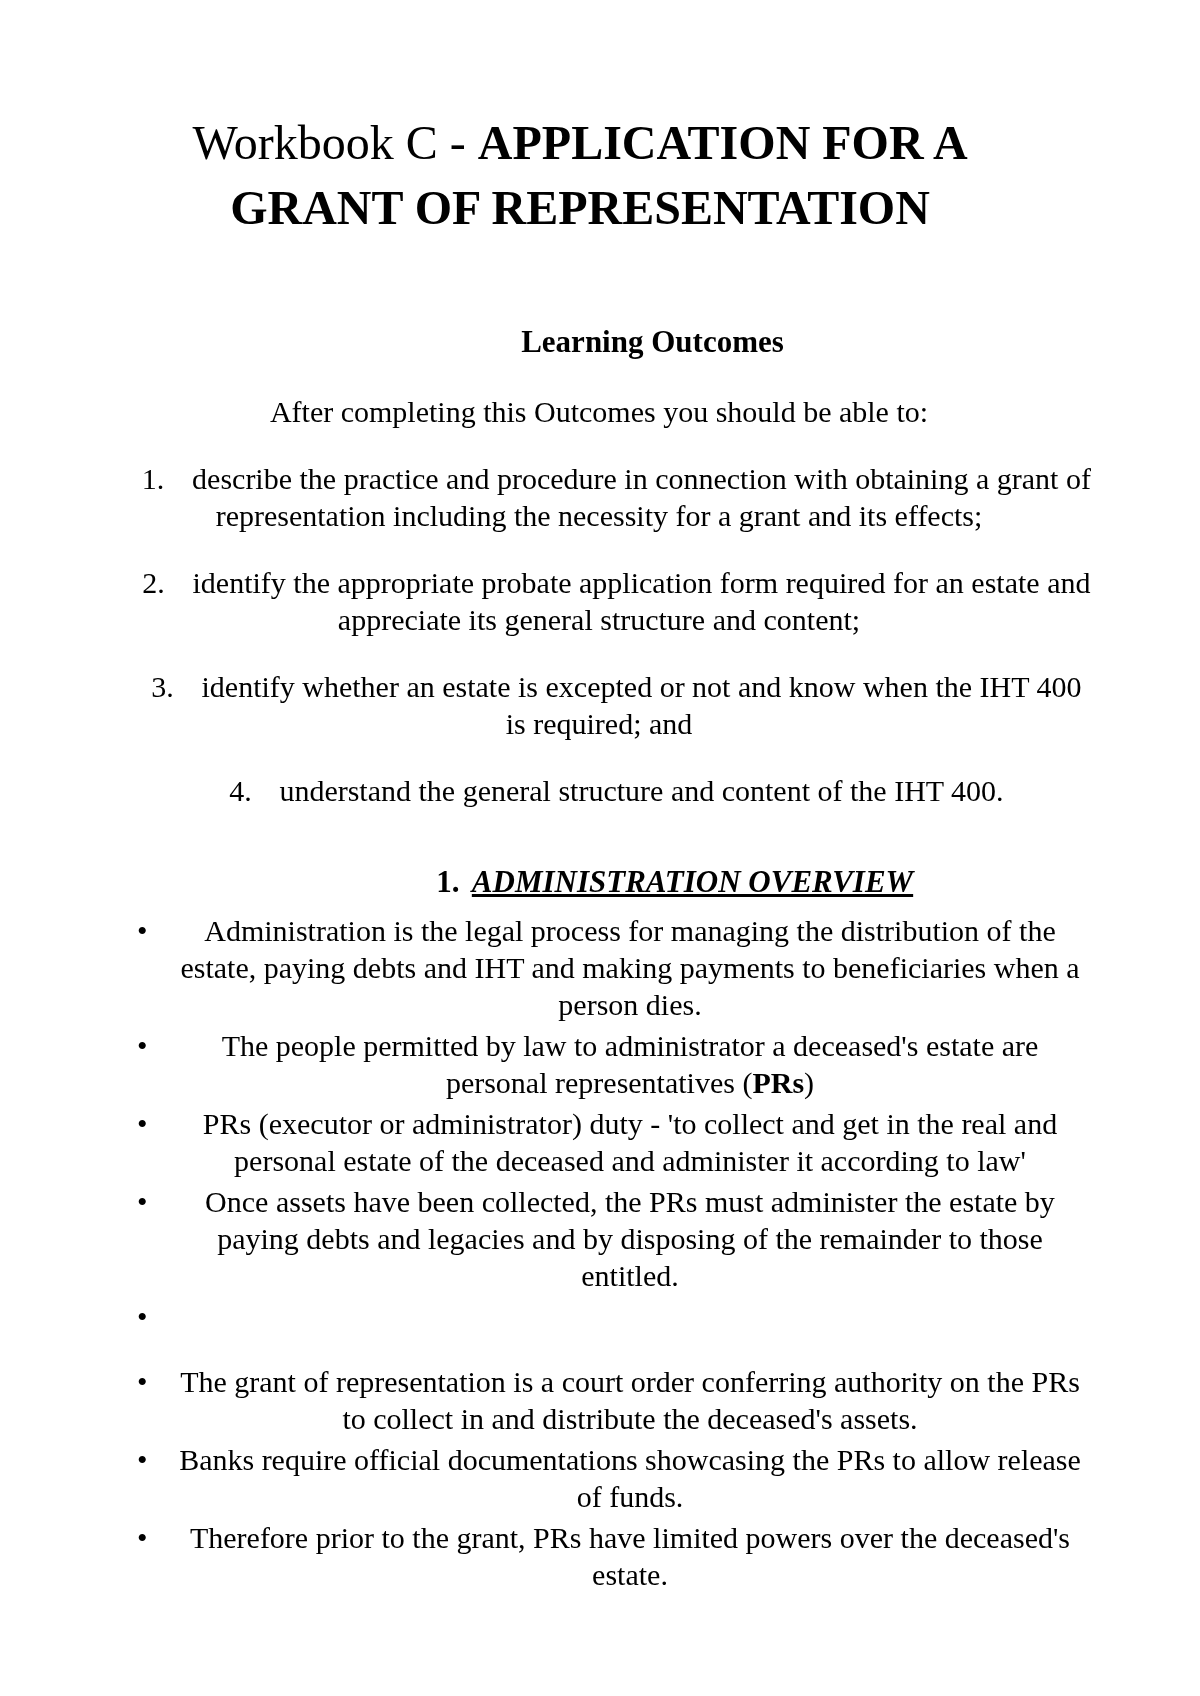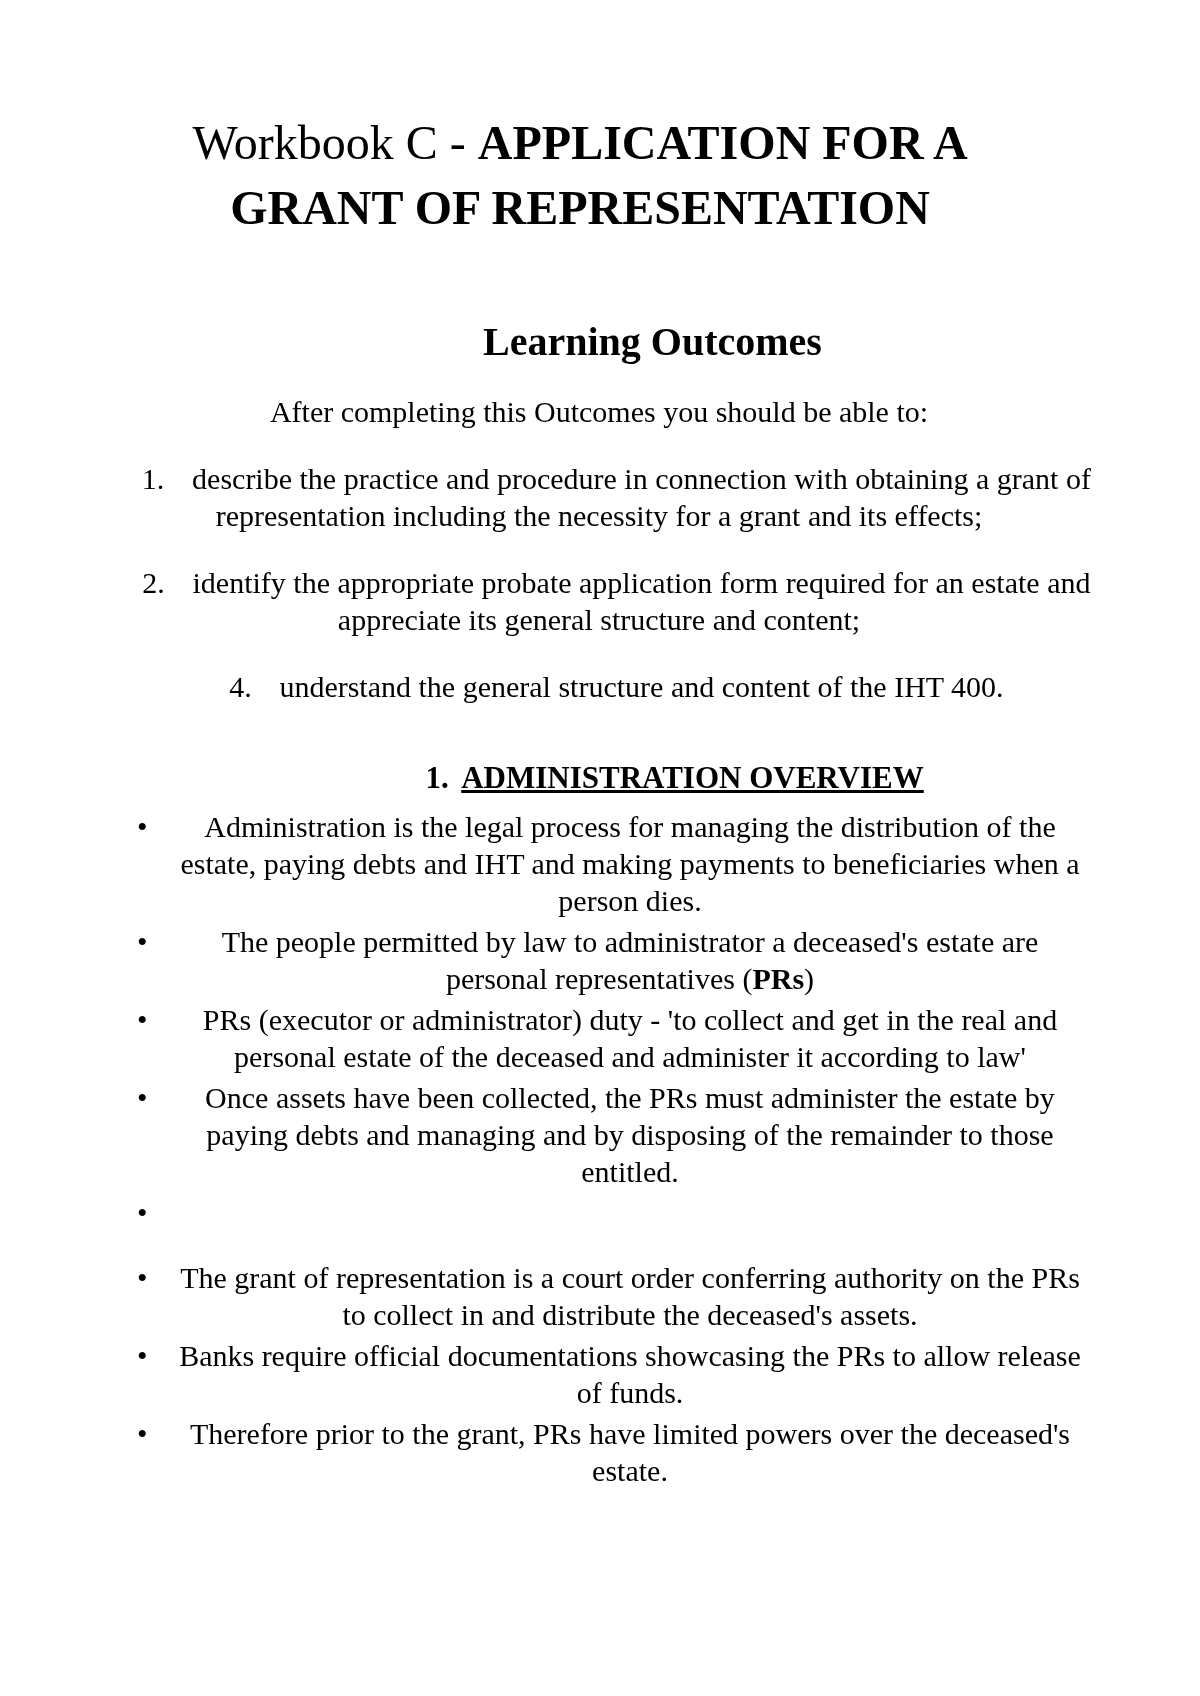--- a/index.html
+++ b/index.html
@@ -26,21 +26,21 @@
   .doc-title {
     margin-top: 110px;
     width: 950px;
     font-size: 48px;
     line-height: 65px;
     font-weight: normal;
   }
   .doc-title .title-bold { font-weight: bold; }
   .lo-heading {
     margin-top: 82px;
-    font-size: 40px;
+    font-size: 31px;
     line-height: 40px;
     font-weight: bold;
   }
   .intro {
     margin-top: 31px;
     font-size: 30px;
     line-height: 37px;
     width: 988px;
   }
   .outcomes { width: 988px; }
@@ -60,21 +60,21 @@
     padding-left: 32px;
     font-size: 31px;
     line-height: 40px;
     font-weight: bold;
   }
   .section-heading .num {
     display: inline-block;
     width: 48px;
     box-sizing: border-box;
   }
-  .section-heading .heading-text { text-decoration: underline; }
+  .section-heading .heading-text { text-decoration: underline; font-style: italic; }
   .bullets { width: 987px; }
   .bullet-item {
     position: relative;
     margin-top: 4px;
     padding-left: 63px;
     font-size: 30px;
     line-height: 37px;
   }
   .bullet-item.first { margin-top: 10px; }
   .bullet-item.after-gap { margin-top: 69px; }
@@ -93,34 +93,35 @@
 
     <h1 class="doc-title"><span>Workbook C - </span><span class="title-bold">APPLICATION FOR A GRANT OF REPRESENTATION</span></h1>
 
     <div class="lo-heading">Learning Outcomes</div>
 
     <p class="intro">After completing this Outcomes you should be able to:</p>
 
     <div class="outcomes">
       <p class="outcome"><span class="num">1.</span><span>describe the practice and procedure in connection with obtaining a grant of representation including the necessity for a grant and its effects;</span></p>
       <p class="outcome"><span class="num">2.</span><span>identify the appropriate probate application form required for an estate and appreciate its general structure and content;</span></p>
+      <p class="outcome"><span class="num">3.</span><span>identify whether an estate is excepted or not and know when the IHT 400 is required; and</span></p>
       <p class="outcome"><span class="num">4.</span><span>understand the general structure and content of the IHT 400.</span></p>
     </div>
 
     <div class="section-heading"><span class="num">1.</span><span class="heading-text">ADMINISTRATION OVERVIEW</span></div>
 
     <div class="bullets">
 
       <div class="bullet-item first"><span class="marker">•</span><span>Administration is the legal process for managing the distribution of the estate, paying debts and IHT and making payments to beneficiaries when a person dies.</span></div>
 
       <div class="bullet-item"><span class="marker">•</span><span>The people permitted by law to administrator a deceased's estate are personal representatives (</span><span class="b">PRs</span><span>)</span></div>
 
       <div class="bullet-item"><span class="marker">•</span><span>PRs (executor or administrator) duty - 'to collect and get in the real and personal estate of the deceased and administer it according to law'</span></div>
 
-      <div class="bullet-item"><span class="marker">•</span><span>Once assets have been collected, the PRs must administer the estate by paying debts and managing and by disposing of the remainder to those entitled.</span></div>
+      <div class="bullet-item"><span class="marker">•</span><span>Once assets have been collected, the PRs must administer the estate by paying debts and legacies and by disposing of the remainder to those entitled.</span></div>
 
       <div class="bullet-item"><span class="marker">•</span></div>
 
       <div class="bullet-item after-gap"><span class="marker">•</span><span>The grant of representation is a court order conferring authority on the PRs to collect in and distribute the deceased's assets.</span></div>
 
       <div class="bullet-item"><span class="marker">•</span><span>Banks require official documentations showcasing the PRs to allow release of funds.</span></div>
 
       <div class="bullet-item"><span class="marker">•</span><span>Therefore prior to the grant, PRs have limited powers over the deceased's estate.</span></div>
 
     </div>

